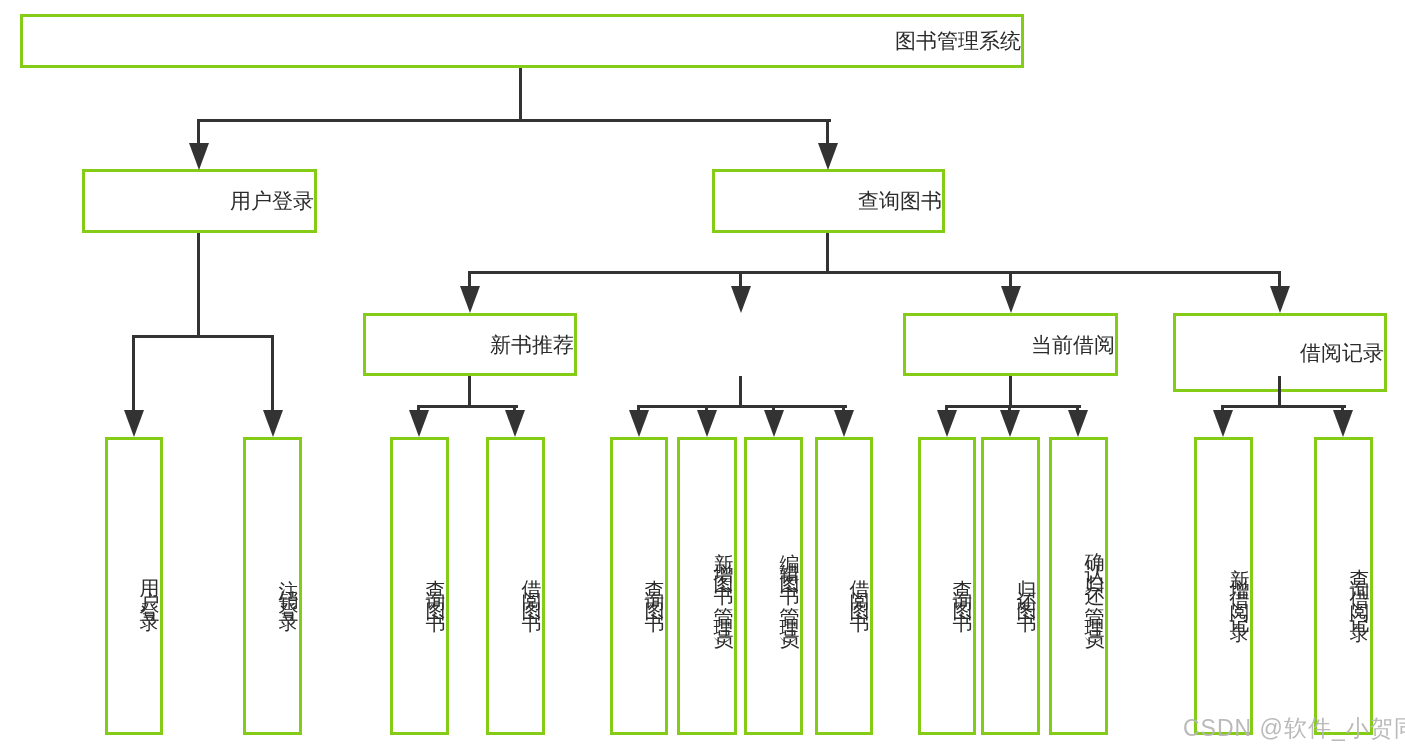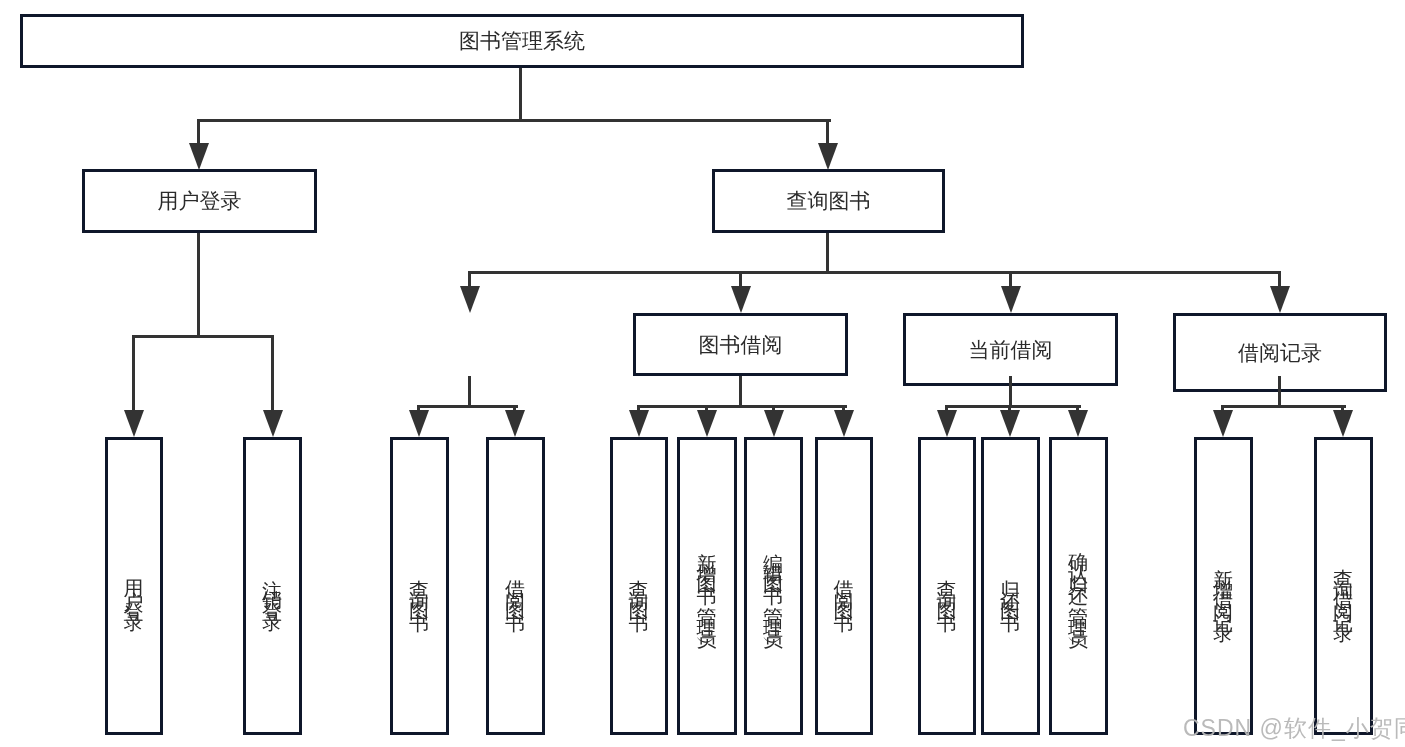--- a/index.html
+++ b/index.html
@@ -7,25 +7,25 @@
   #stage{
     position:relative;
     width:1405px;height:747px;
     background:#ffffff;
     font-family:"Liberation Sans","DejaVu Sans",sans-serif;
     overflow:hidden;
   }
   .box{
     position:absolute;
     box-sizing:border-box;
-    border:3px solid #0f172a;
+    border:3px solid #84cc16;
     background:#ffffff;
     display:flex;
     align-items:center;
-    justify-content:center;
+    justify-content:flex-end;
   }
   .box .lbl{
     color:#2b2b2b;
     font-size:21px;
     white-space:nowrap;
   }
   .box.v .lbl{
     writing-mode:vertical-rl;
     text-orientation:mixed;
     font-size:20px;
@@ -62,24 +62,24 @@
     <span class="lbl">图书管理系统</span>
   </div>
 
   <div class="box" style="left:82px;top:169px;width:235px;height:64px">
     <span class="lbl">用户登录</span>
   </div>
   <div class="box" style="left:712px;top:169px;width:233px;height:64px">
     <span class="lbl">查询图书</span>
   </div>
 
-  <div class="box" style="left:633px;top:313px;width:215px;height:63px">
-    <span class="lbl">图书借阅</span>
+  <div class="box" style="left:363px;top:313px;width:214px;height:63px">
+    <span class="lbl">新书推荐</span>
   </div>
-  <div class="box" style="left:903px;top:313px;width:215px;height:73px">
+  <div class="box" style="left:903px;top:313px;width:215px;height:63px">
     <span class="lbl">当前借阅</span>
   </div>
   <div class="box" style="left:1173px;top:313px;width:214px;height:79px">
     <span class="lbl">借阅记录</span>
   </div>
 
   <div class="box v" style="left:105px;top:437px;width:58px;height:298px">
     <span class="lbl">用户登录</span>
   </div>
   <div class="box v" style="left:243px;top:437px;width:59px;height:298px">

